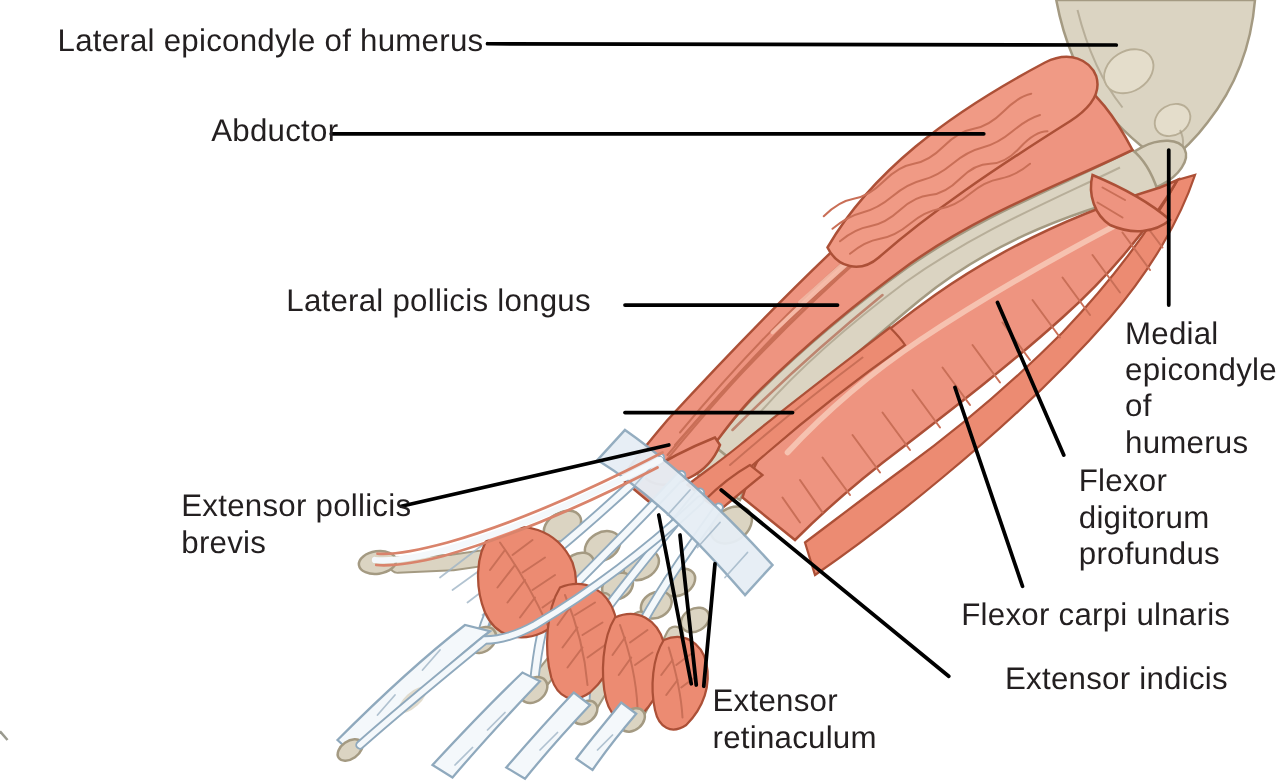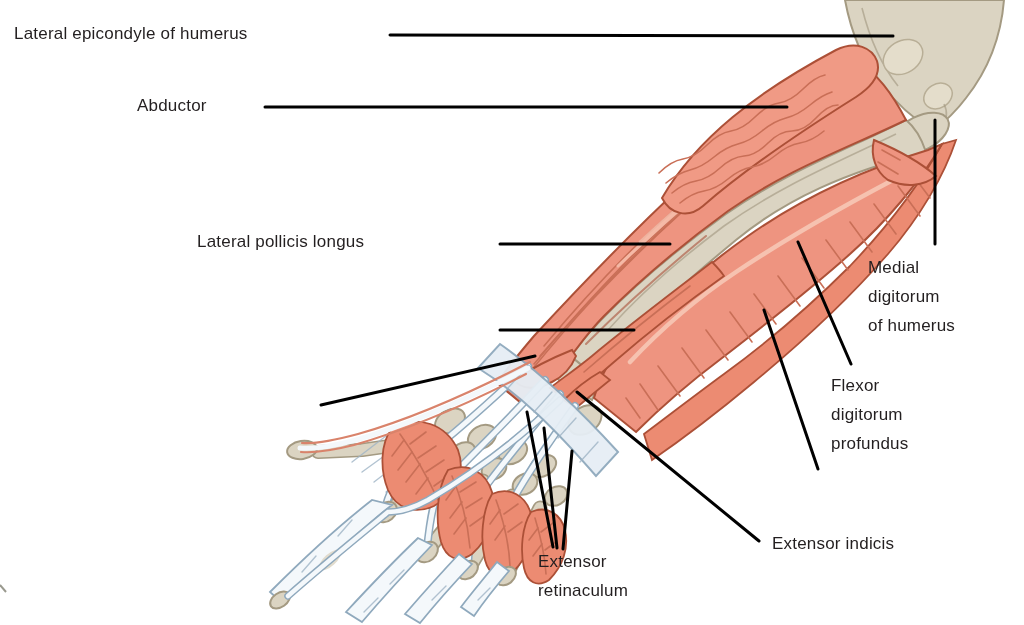--- a/index.html
+++ b/index.html
@@ -1,20 +1,20 @@
 <!DOCTYPE html>
 <html style="--background: #ffffff; --label_text: #231f20; --leader_line: #000000; --muscle_fill: #ee9480; --muscle_outline: #ac5037; --muscle_fiber: #c96f57; --bone_fill: #dbd4c2; --bone_outline: #a49a82; --tendon_fill: #f4f8fb; --tendon_outline: #8fa9bd;"><head>
 <meta charset="utf-8">
 <style>
   html,body{margin:0;padding:0;background:#fff;}
   #figure{position:relative;width:1024px;height:625px;background:var(--background,#fff);overflow:hidden;
           font-family:"Liberation Sans", sans-serif;}
   #art{position:absolute;left:0;top:0;width:1024px;height:625px;}
-  .lbl{position:absolute;font-size:17px;line-height:29px;color:var(--label_text,#231f20);
-       white-space:pre-line;letter-spacing:0.2px;}
+  .lbl{position:absolute;font-size:25px;line-height:29px;color:var(--label_text,#231f20);
+       white-space:pre-line;letter-spacing:0.2px;margin-left:32px;}
   
   .bone{fill:var(--bone_fill,#dbd4c2);stroke:var(--bone_outline,#a49a82);stroke-width:2;}
   .bonehl{fill:#e4ddcb;stroke:#b8ae96;stroke-width:1.5;}
   .boneline{fill:none;stroke:var(--bone_outline,#a49a82);stroke-width:1.6;opacity:.65;}
   .muscle{fill:var(--muscle_fill,#ee9480);stroke:var(--muscle_outline,#ac5037);stroke-width:2;}
   .muscle2{fill:#ec8b72;stroke:var(--muscle_outline,#ac5037);stroke-width:1.8;}
   .fiber{fill:none;stroke:var(--muscle_fiber,#c96f57);stroke-width:1.6;stroke-linecap:round;}
   .fiberD{fill:none;stroke:#a85038;stroke-width:2;opacity:.6;stroke-linecap:round;}
   .hl{fill:none;stroke:#f6c0ad;stroke-width:3;stroke-linecap:round;opacity:.85;}
   .stripe{fill:none;stroke:#f6c2b0;stroke-width:4.5;stroke-linecap:round;}
@@ -249,23 +249,26 @@
       <path class="leader" d="M577,392 L759,541"></path>
       <path class="leader" d="M553,547 L527,412"></path>
       <path class="leader" d="M557,548 L544,428"></path>
       <path class="leader" d="M563,549 L572,451"></path>
     </g>
   </svg>
 
   <div class="lbl" style="left:14px;top:19px">Lateral epicondyle of humerus</div>
   <div class="lbl" style="left:137px;top:91px">Abductor</div>
   <div class="lbl" style="left:197px;top:227px">Lateral pollicis longus</div>
+  <div class="lbl" style="left:113px;top:391px">Extensor pollicis
+brevis</div>
   <div class="lbl" style="left:868px;top:253px">Medial
-digitorum
+epicondyle
 of humerus</div>
   <div class="lbl" style="left:831px;top:371px">Flexor
 digitorum
 profundus</div>
+  <div class="lbl" style="left:737px;top:478px">Flexor carpi ulnaris</div>
   <div class="lbl" style="left:772px;top:529px">Extensor indicis</div>
   <div class="lbl" style="left:538px;top:547px">Extensor
 retinaculum</div>
 
 </div>
 
 </body></html>

